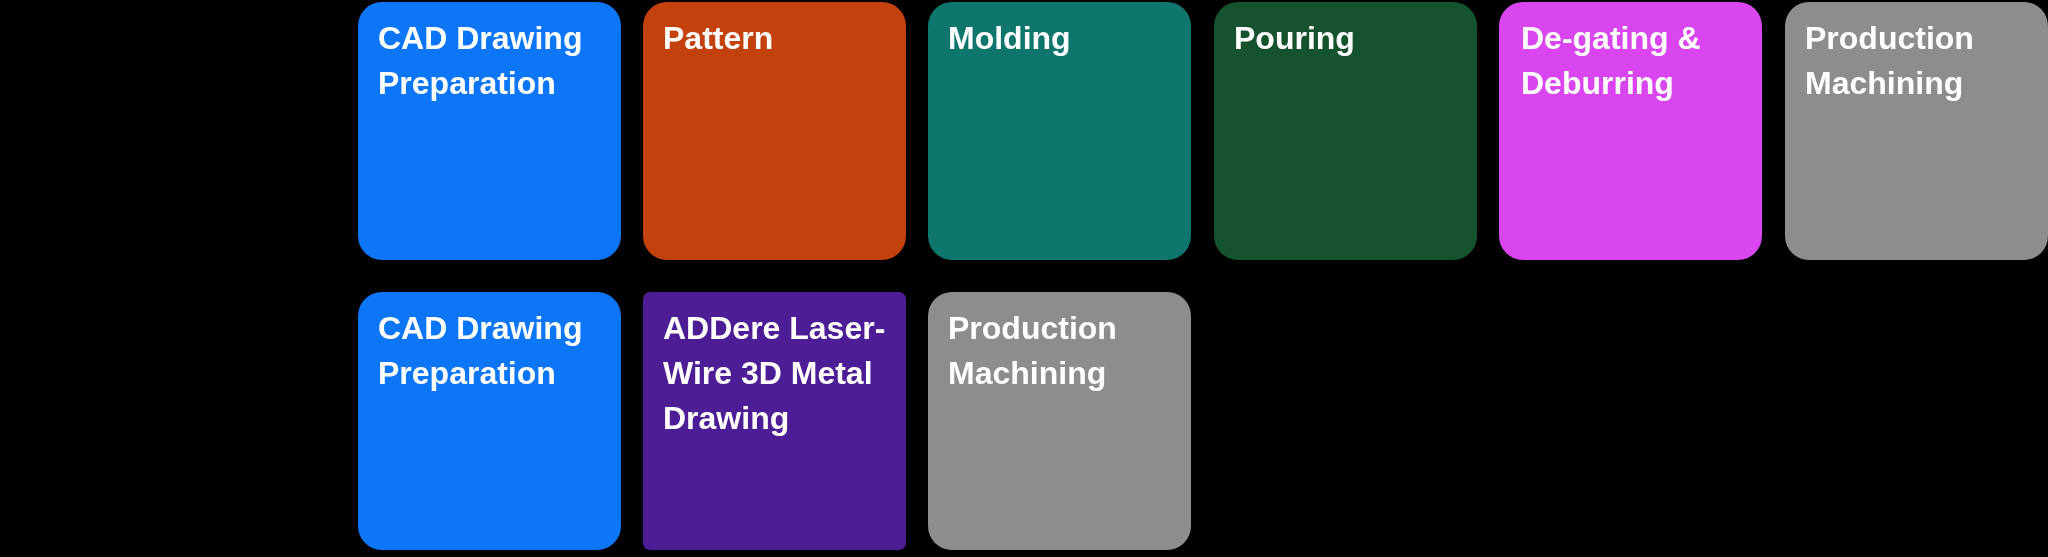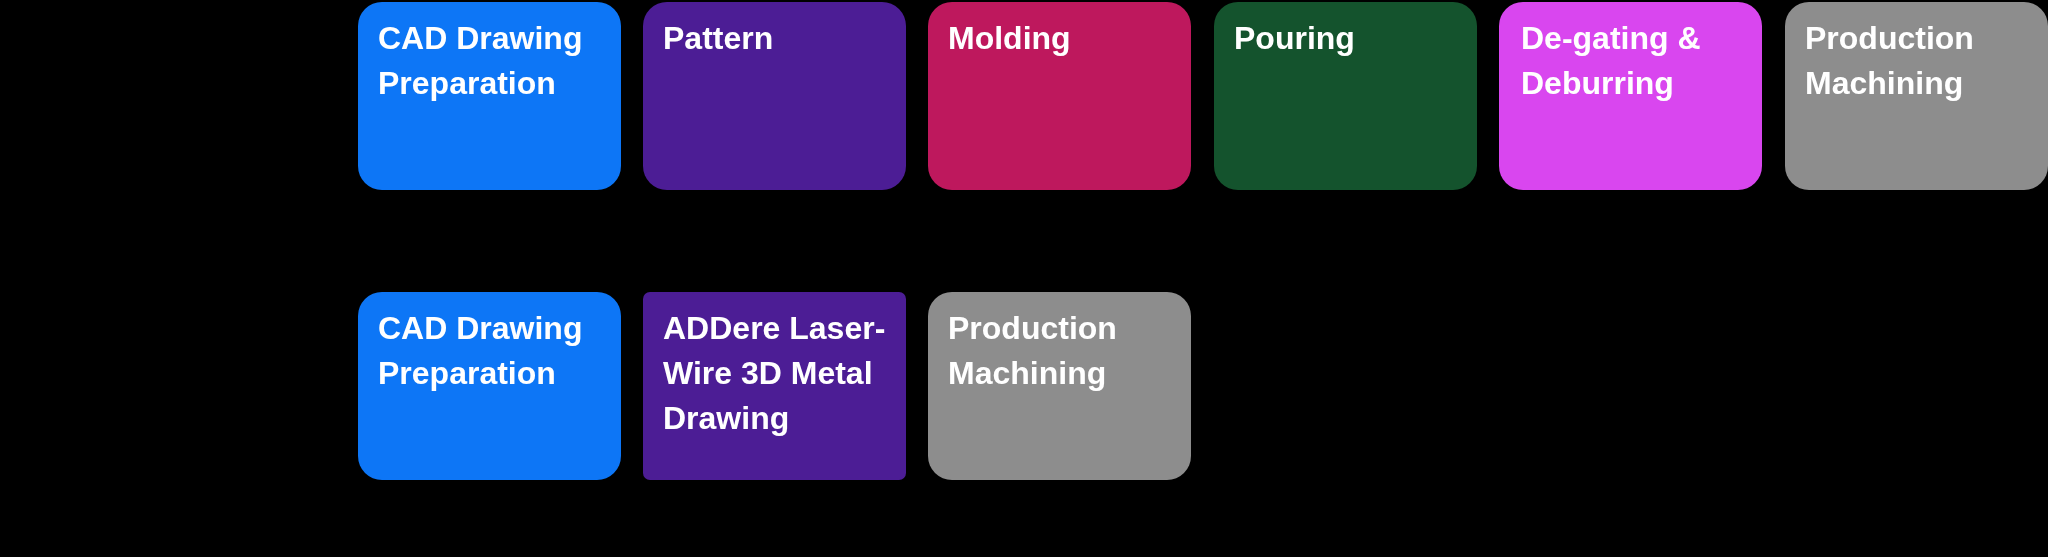--- a/index.html
+++ b/index.html
@@ -22,21 +22,21 @@
     font-weight: bold;
     font-size: 46px;
     line-height: 62px;
     letter-spacing: 0.5px;
   }
   .row-label.r1 { top: 36px; }
   .row-label.r2 { top: 326px; }
   .step-box {
     position: absolute;
     width: 263px;
-    height: 188px;
+    height: 258px;
     border-radius: 24px;
     box-sizing: border-box;
     padding: 14px 16px 0 20px;
     color: #ffffff;
     font-weight: bold;
     font-size: 32px;
     line-height: 45px;
   }
   .step-box.row1 { top: 2px; }
   .step-box.row2 { top: 292px; }
@@ -61,25 +61,25 @@
   <div class="label-line">Additive</div>
   <div class="label-line">Manufacturing</div>
   <div class="label-line">w/ ADDere</div>
 </div>
 
 <div class="step-box row1 c1" style="background-color: rgb(13, 118, 246);">
   <div class="box-line">CAD Drawing</div>
   <div class="box-line">Preparation</div>
 </div>
 
-<div class="step-box row1 c2" style="background-color: #4c1d95;">
+<div class="step-box row1 c2" style="background-color: #c2410c;">
   <div class="box-line">Pattern</div>
 </div>
 
-<div class="step-box row1 c3" style="background-color: #be185d;">
+<div class="step-box row1 c3" style="background-color: #0f766e;">
   <div class="box-line">Molding</div>
 </div>
 
 <div class="step-box row1 c4" style="background-color: #14532d;">
   <div class="box-line">Pouring</div>
 </div>
 
 <div class="step-box row1 c5" style="background-color: #d946ef; padding-left: 22px;">
   <div class="box-line">De-gating &amp;</div>
   <div class="box-line">Deburring</div>

